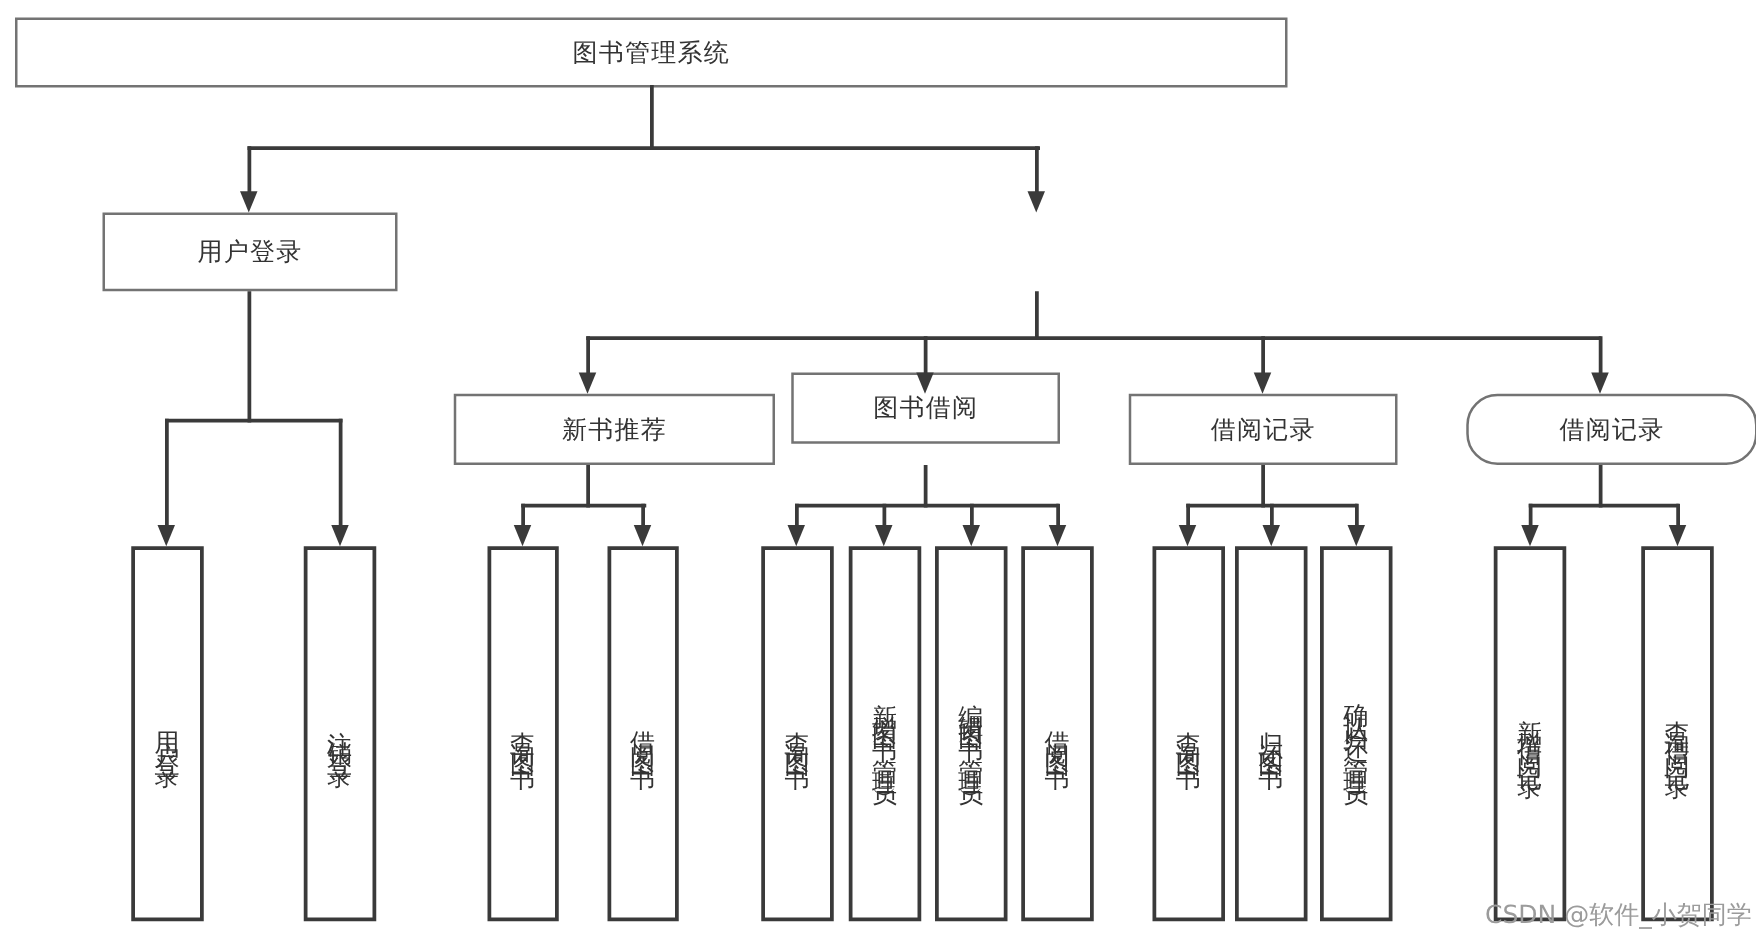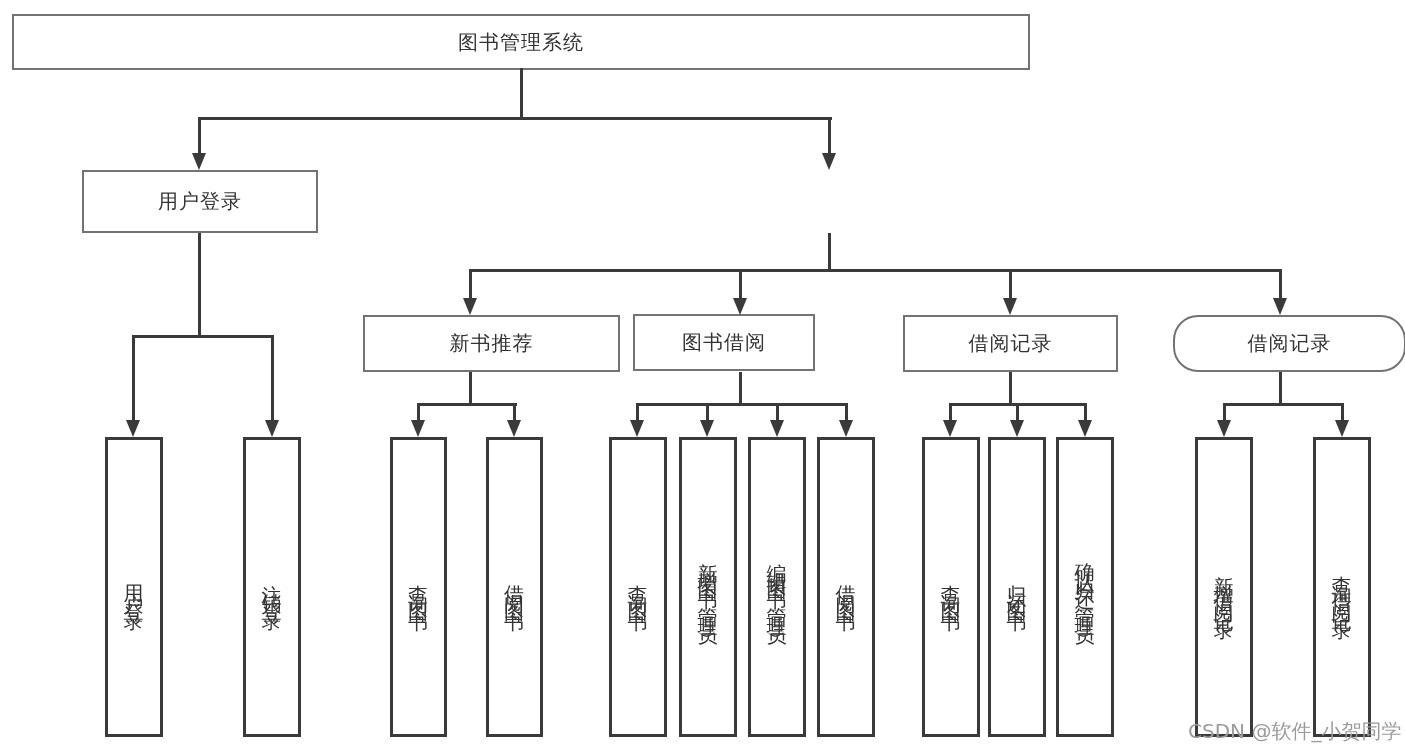--- a/index.html
+++ b/index.html
@@ -77,21 +77,21 @@
     <span>图书管理系统</span>
   </div>
 
   <div class="node" style="left:82px; top:170px; width:236px; height:63px;">
     <span>用户登录</span>
   </div>
 
   <div class="node" style="left:363px; top:315px; width:257px; height:57px;">
     <span>新书推荐</span>
   </div>
-  <div class="node" style="left:633px; top:314px; width:182px; height:57px;">
+  <div class="node" style="left:633px; top:298px; width:215px; height:57px;">
     <span>图书借阅</span>
   </div>
   <div class="node" style="left:903px; top:315px; width:215px; height:57px;">
     <span>借阅记录</span>
   </div>
   <div class="node" style="left:1173px; top:315px; width:233px; height:57px;border-radius:25px;">
     <span>借阅记录</span>
   </div>
 
   <div class="vnode" style="left:105px; top:437px; width:58px; height:300px;">

